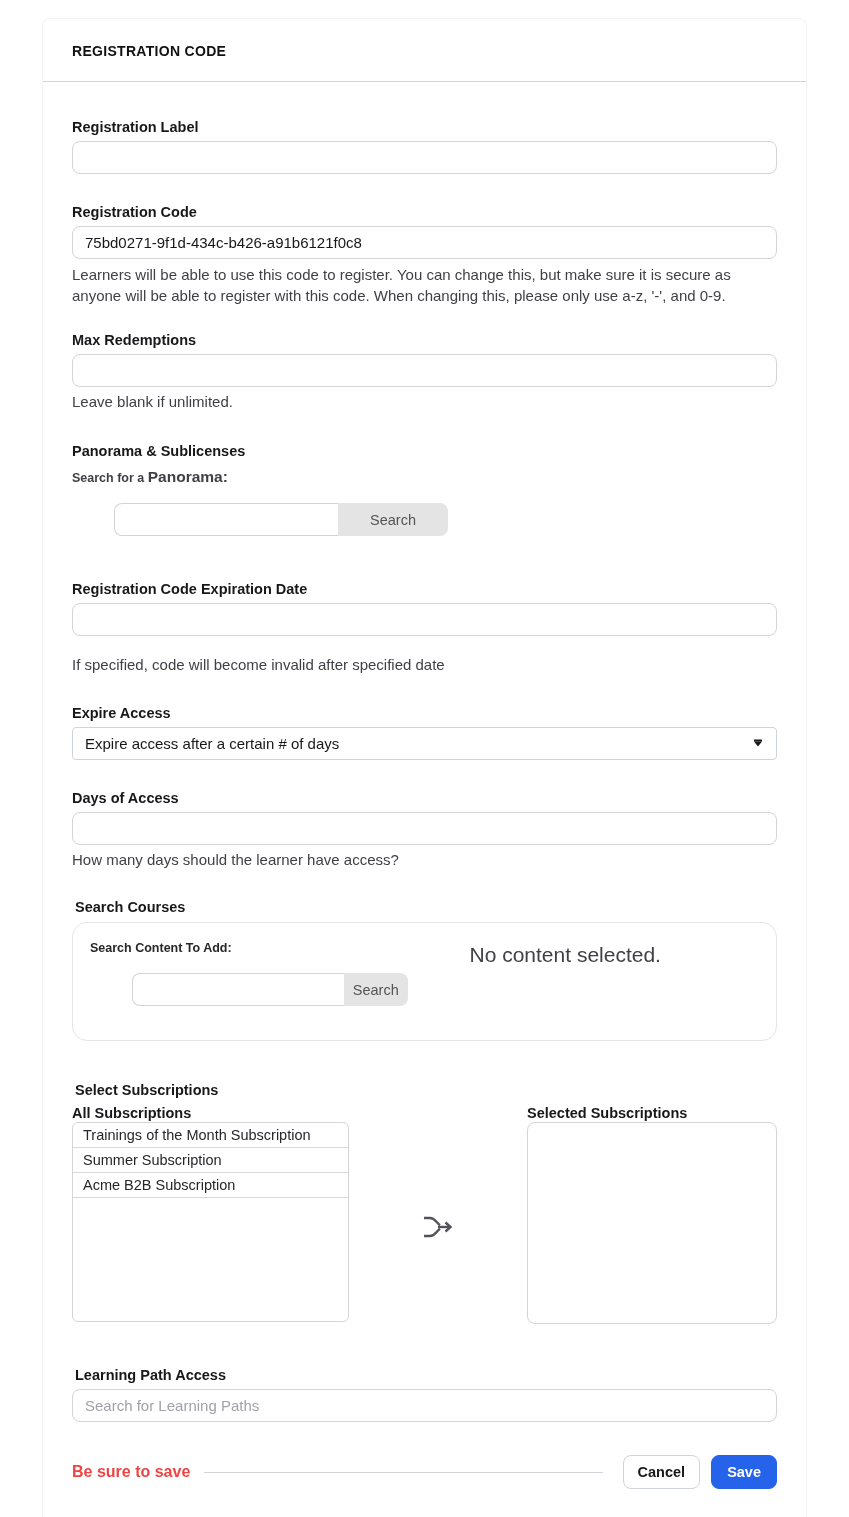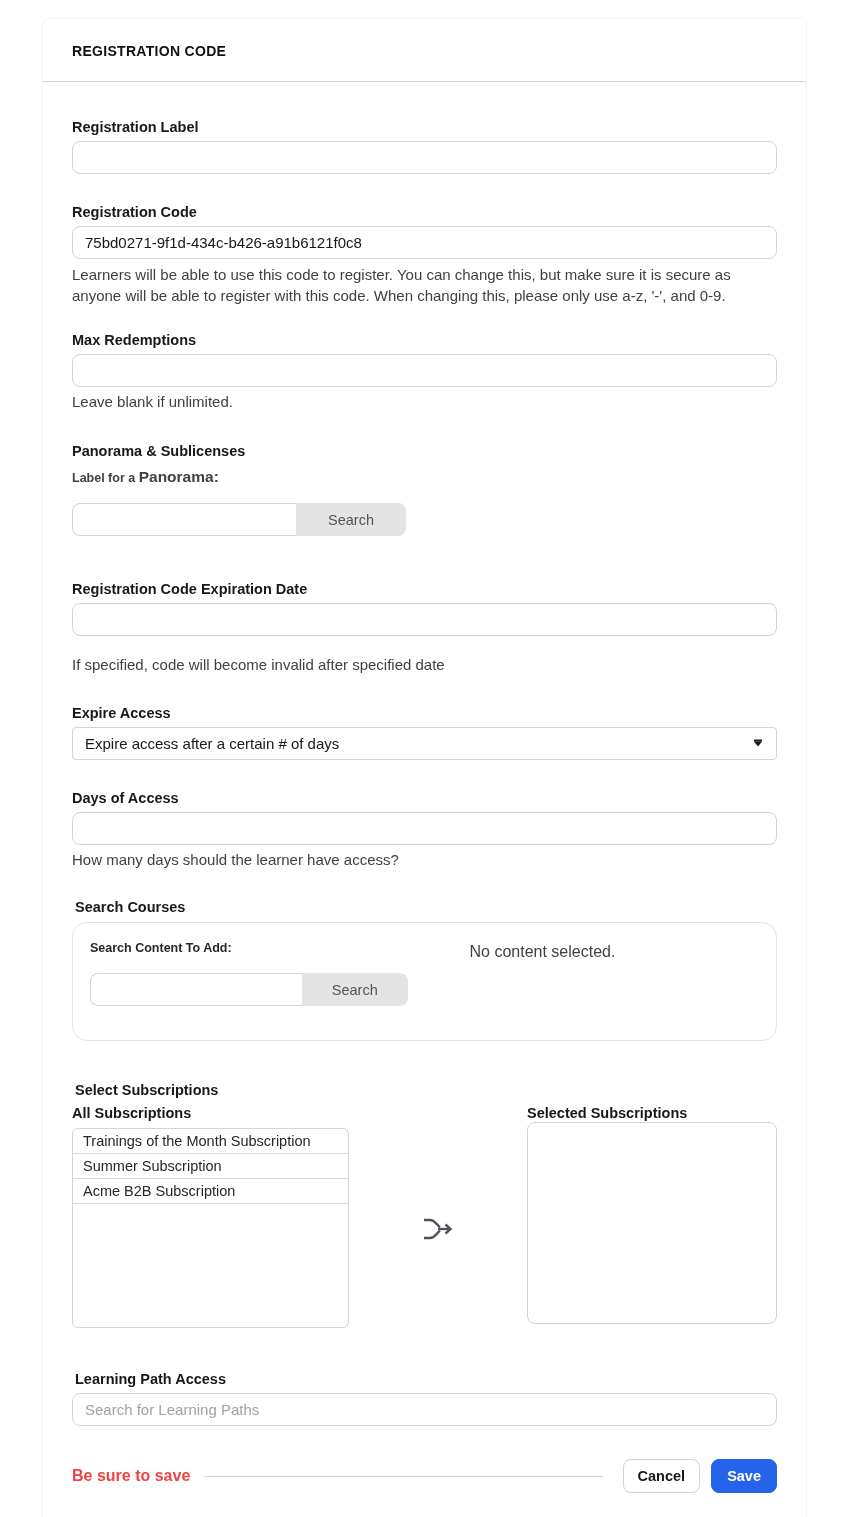--- a/index.html
+++ b/index.html
@@ -79,21 +79,21 @@
   .mt33 { margin-top: 33px; }
 
   .sub-label {
     margin-top: 8px;
     font-size: 12.5px;
     font-weight: 700;
     color: #3f3f46;
   }
   .sub-label .term { font-size: 15.5px; }
 
-  .search-group { display: flex; margin-top: 17px; }
+  .search-group { display: flex; margin-top: 17px; margin-left: 42px; }
   .search-group .search-input {
     width: 224px;
     height: 33px;
     border: 1px solid #d4d4d8;
     border-right: none;
     border-radius: 8px 0 0 8px;
     padding: 0 10px;
     font-family: "Liberation Sans", "DejaVu Sans", sans-serif;
     font-size: 15px;
     outline: none;
@@ -155,38 +155,38 @@
   .courses-panel .col { width: 50%; padding: 0 17px; }
   .panel-label {
     font-size: 12.5px;
     font-weight: 700;
     color: #27272a;
   }
   .courses-panel .search-group { margin-top: 18px; }
   .courses-panel .search-input { width: 212px; }
   .courses-panel .search-btn { width: 106px; }
   .empty-state {
-    font-size: 16px;
+    font-size: 21px;
     color: #3f3f46;
     padding-top: 2px;
     padding-left: 28px;
   }
 
   .subs-row { display: flex; margin-top: 5px; }
   .subs-col-left { width: 277px; }
   .subs-col-mid { flex: 1; display: flex; align-items: center; justify-content: center; }
   .subs-col-right { width: 250px; }
   .subs-col-label {
     font-size: 14.5px;
     font-weight: 700;
     line-height: 18px;
     color: #18181b;
   }
   .subs-list {
-    margin-top: 6px;
+    margin-top: 0px;
     height: 200px;
     border: 1px solid #d4d4d8;
     border-radius: 6px;
     overflow: hidden;
     background: #fff;
   }
   .subs-list .list-item {
     height: 25px;
     line-height: 24px;
     padding-left: 10px;
@@ -262,21 +262,21 @@
     <div class="field-label mt29">Registration Code</div>
     <input class="text-input" type="text" value="75bd0271-9f1d-434c-b426-a91b6121f0c8" style="">
     <div class="helper wide">Learners will be able to use this code to register. You can change this, but make sure it is secure as anyone will be able to register with this code. When changing this, please only use a-z, '-', and 0-9.</div>
 
     <div class="field-label mt25">Max Redemptions</div>
     <input class="text-input" type="text" value="" style="">
     <div class="helper" style="margin-top:4px">Leave blank if unlimited.</div>
 
     <div class="field-label mt30">Panorama &amp; Sublicenses</div>
     <div class="sub-label">
-      <span>Label for a </span><span class="term">Panorama</span><span class="term">:</span>
+      <span>Search for a </span><span class="term">Panorama</span><span class="term">:</span>
     </div>
     <div class="search-group">
       <input class="search-input" type="text" value="" style="">
       <button class="search-btn">Search</button>
     </div>
 
     <div class="field-label mt44">Registration Code Expiration Date</div>
     <input class="text-input" type="text" value="" style="">
     <div class="helper spaced">If specified, code will become invalid after specified date</div>
 

